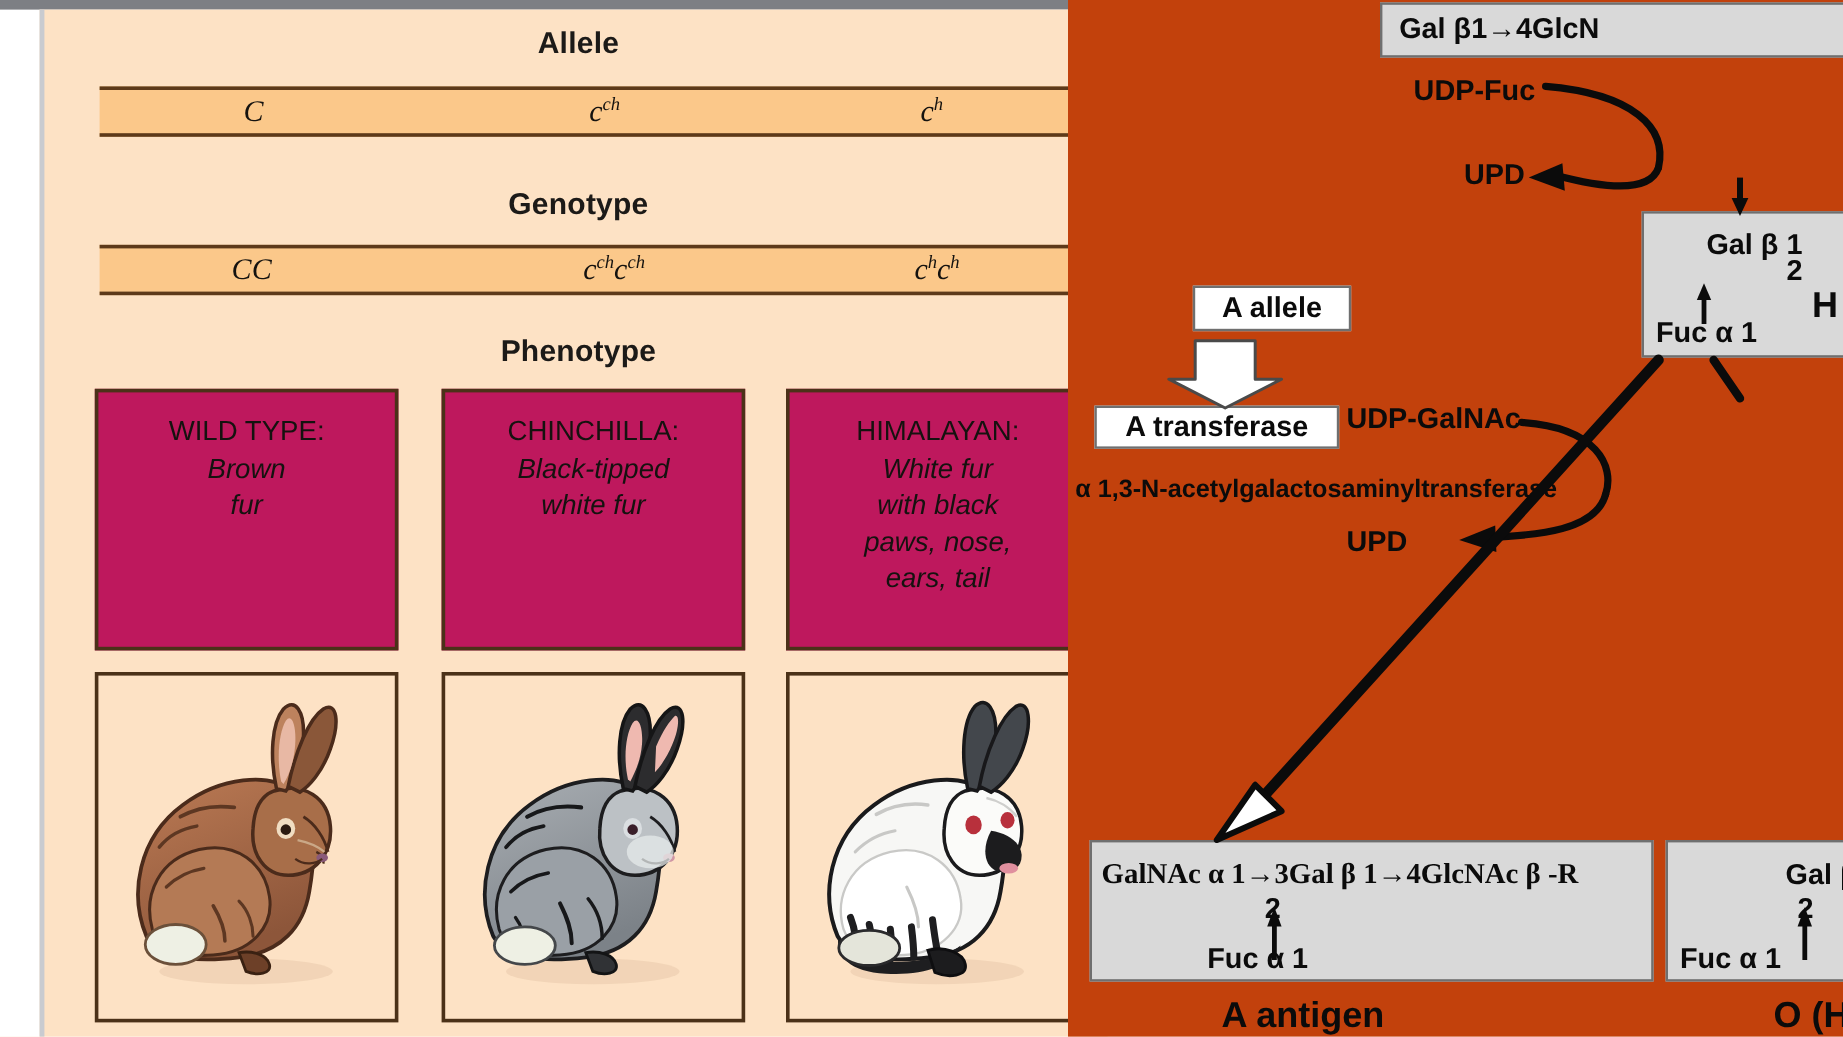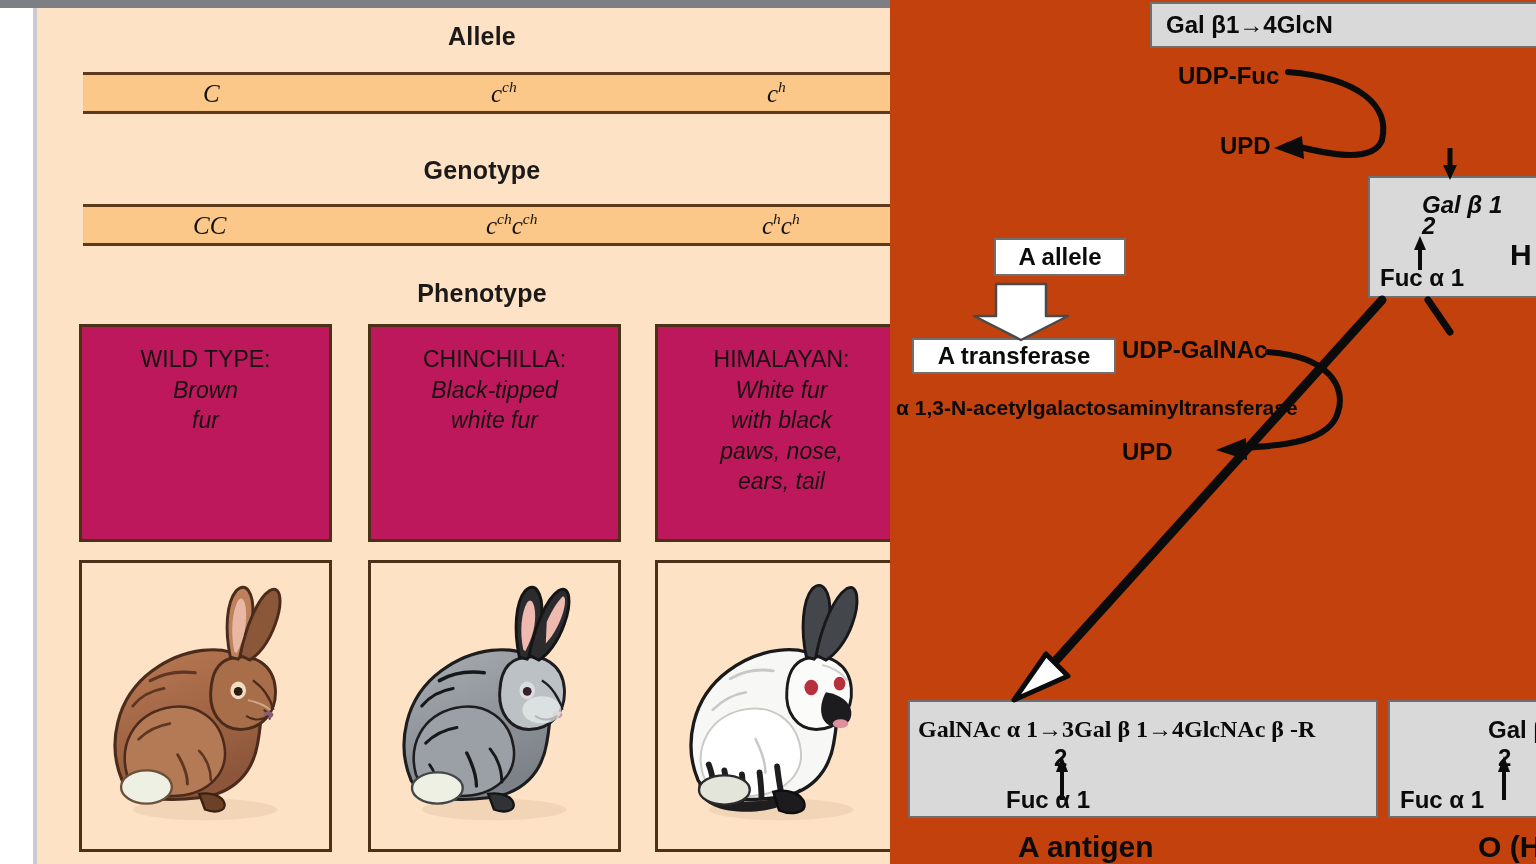--- a/index.html
+++ b/index.html
@@ -82,22 +82,22 @@
     font-size:24px;font-weight:bold;color:#0b0b0b;white-space:nowrap;
   }
   .lbl{
     position:absolute;font-size:24px;font-weight:bold;color:#0b0b0b;white-space:nowrap;
   }
   .lbl.small{font-size:20px;}
   .antigen-name{
     position:absolute;font-size:30px;font-weight:bold;color:#0b0b0b;white-space:nowrap;
   }
   .branch{
-    position:absolute;text-align:left;font-size:24px;font-weight:bold;
-    color:#0b0b0b;line-height:.95;white-space:nowrap;font-style:italic;
+    position:absolute;text-align:right;font-size:24px;font-weight:bold;
+    color:#0b0b0b;line-height:.95;white-space:nowrap;
   }
   svg.overlay{position:absolute;left:0;top:0;width:646px;height:864px;pointer-events:none;}
 </style>
 </head>
 <body>
 
 <div id="stage">
 
   <div class="top-strip"></div>
 

